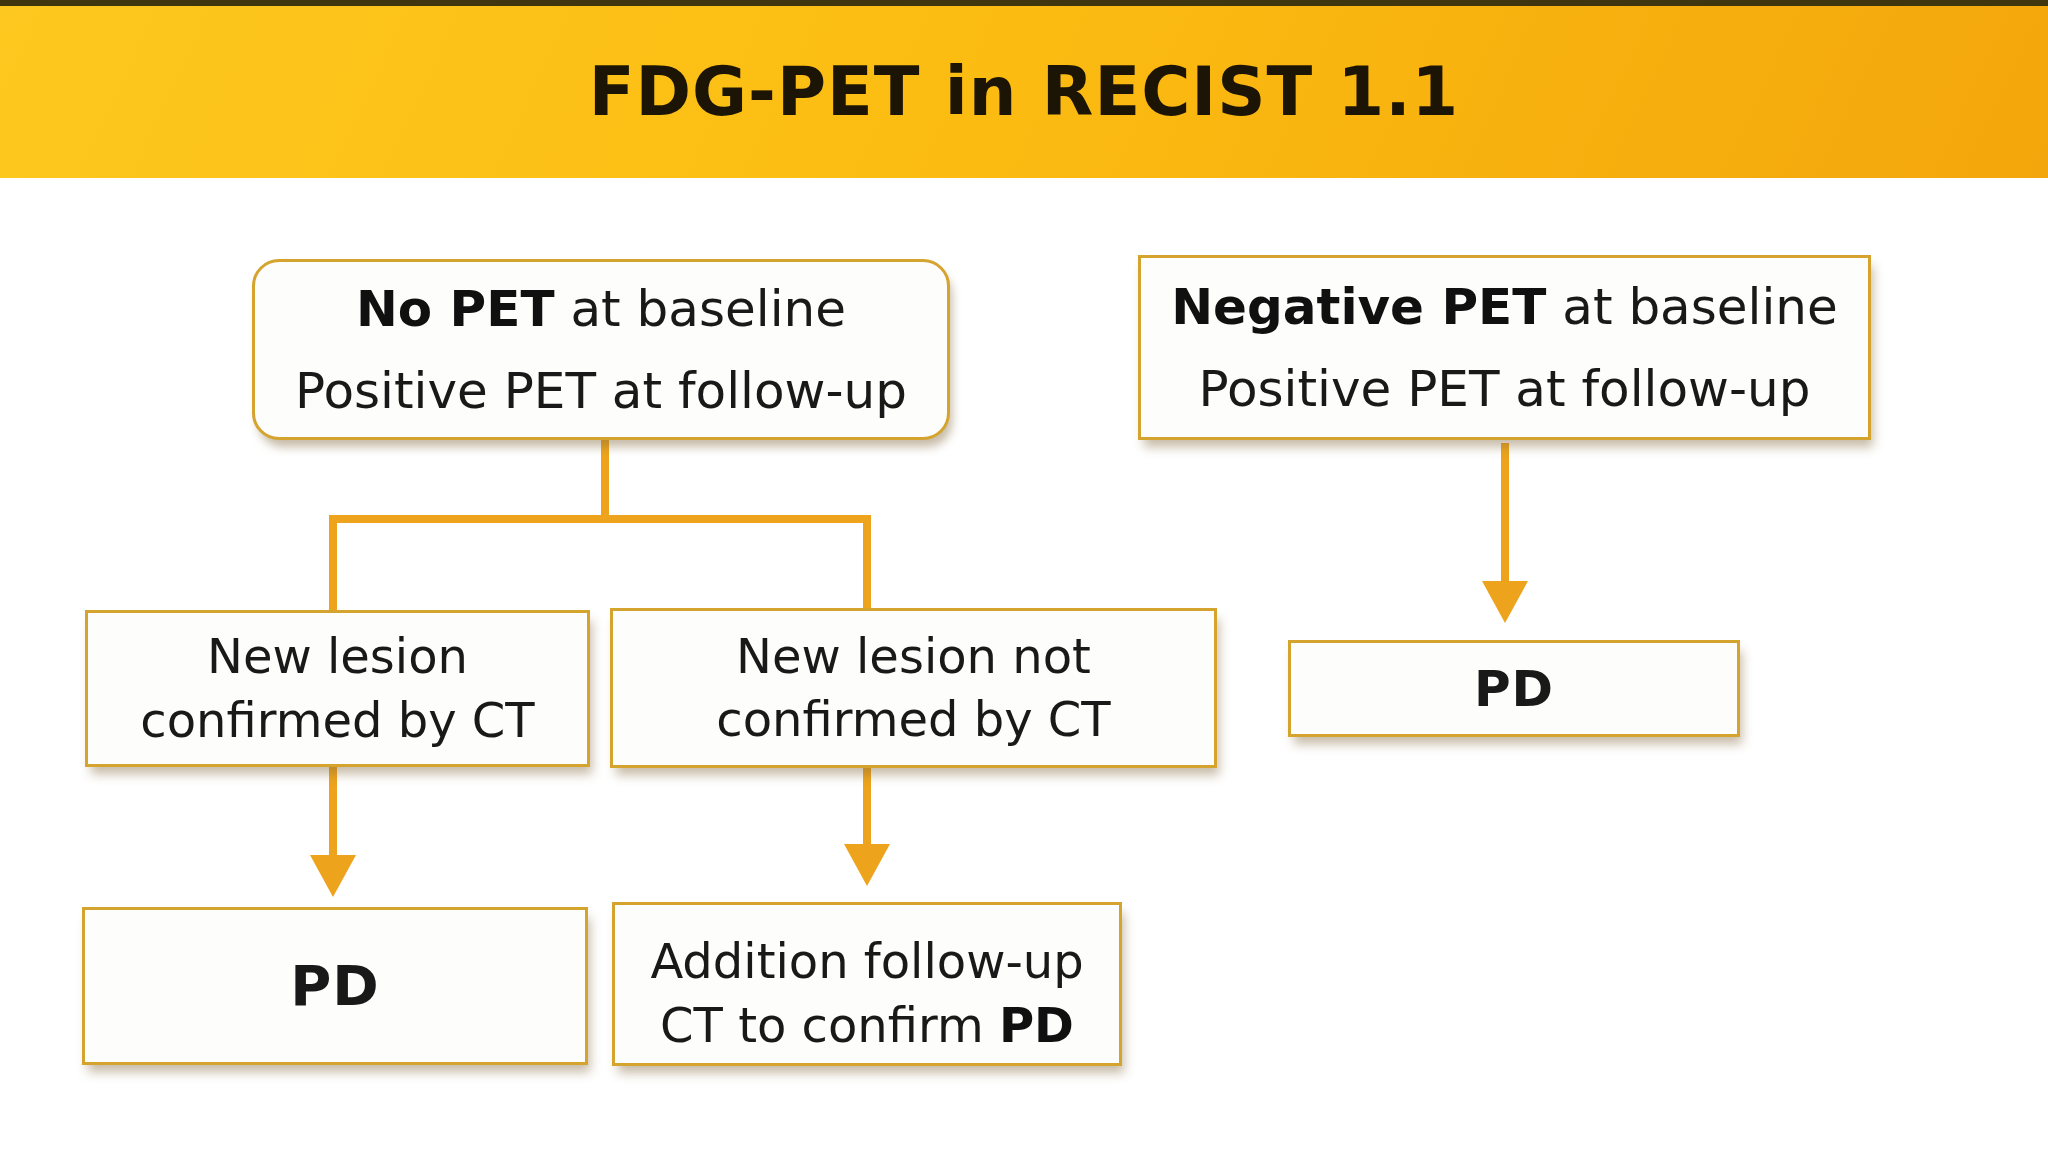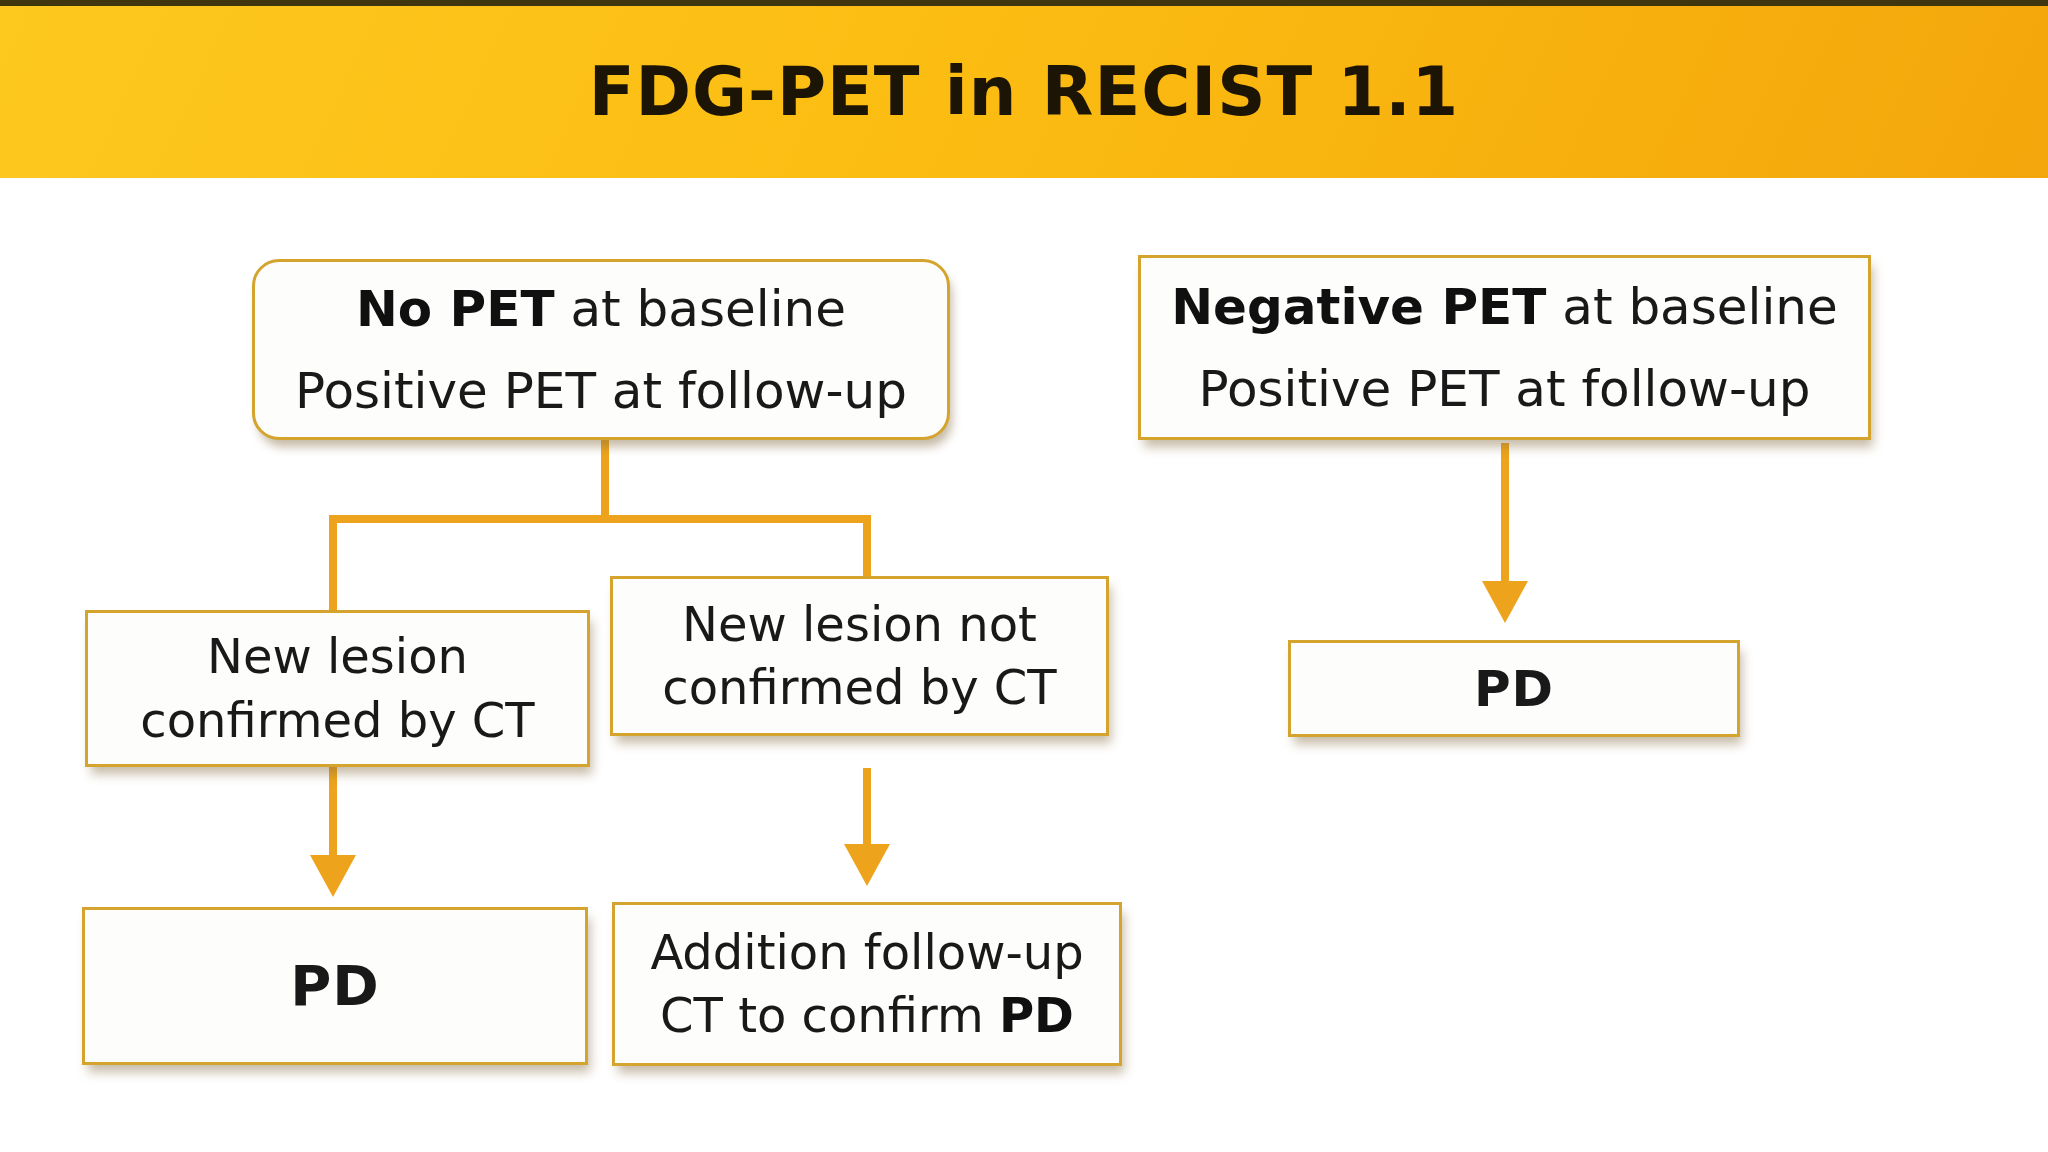--- a/index.html
+++ b/index.html
@@ -56,23 +56,23 @@
     padding: 6px 14px;
     z-index: 2;
   }
   .node .b { font-weight: bold; color: #101010; }
   .node-top { font-size: 50px; gap: 16px; }
   .node-pd { font-weight: bold; font-size: 56px; letter-spacing: 1px; }
 
   #node-no-pet            { left:  252px; top: 259px; width: 698px; height: 181px; border-radius: 27px; }
   #node-negative-pet      { left: 1138px; top: 255px; width: 733px; height: 185px; }
   #node-lesion-confirmed  { left:   85px; top: 610px; width: 505px; height: 157px; }
-  #node-lesion-not-conf   { left:  610px; top: 576px; width: 499px; height: 160px; }
+  #node-lesion-not-conf   { left:  610px; top: 608px; width: 607px; height: 160px; }
   #node-pd-left           { left:   82px; top: 907px; width: 506px; height: 158px; }
-  #node-addition-ct       { left:  612px; top: 902px; width: 510px; height: 164px; }
+  #node-addition-ct       { left:  612px; top: 902px; width: 510px; height: 164px; justify-content: flex-end; }
   #node-pd-right          { left: 1288px; top: 640px; width: 452px; height:  97px; font-size: 50px; }
 
   
   .cline {
     position: absolute;
     background: #eda41c;
     z-index: 1;
   }
   .ahead {
     position: absolute;

